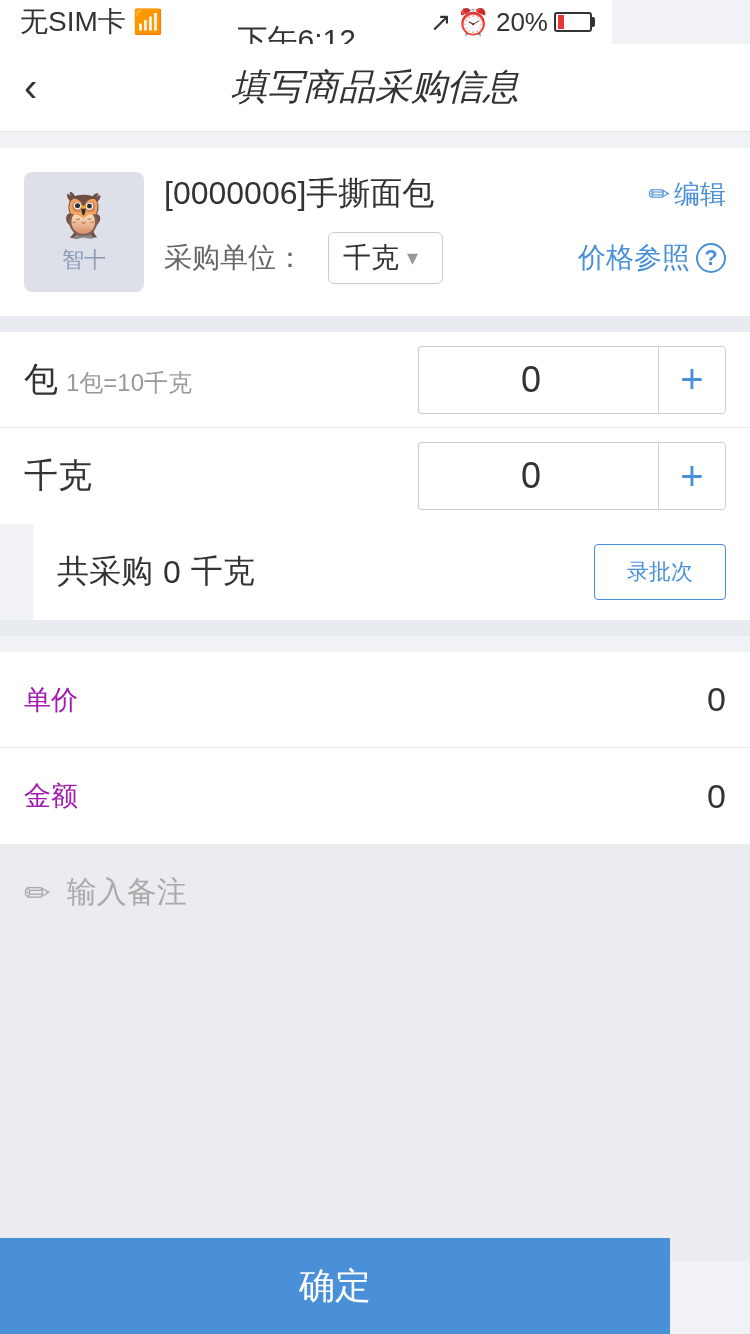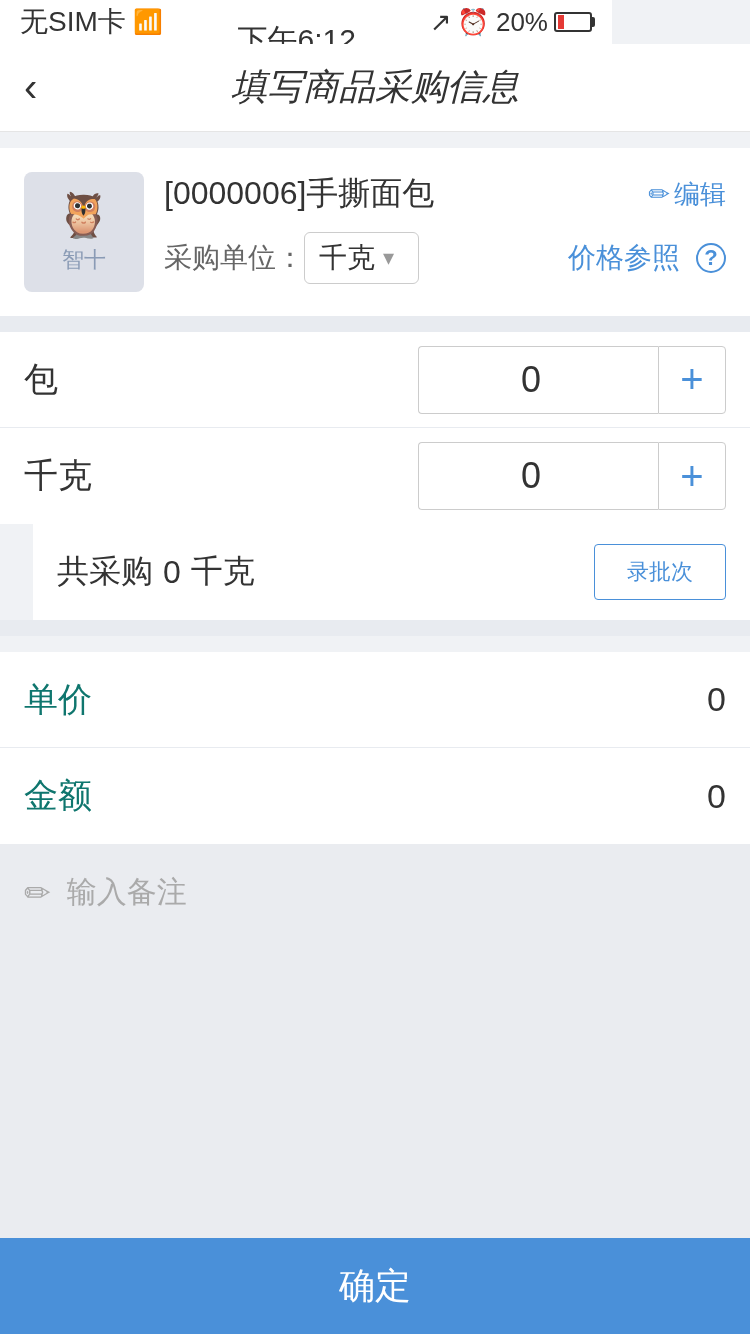--- a/index.html
+++ b/index.html
@@ -104,21 +104,21 @@
       border: 1px solid #ccc; border-radius: 6px;
       padding: 6px 24px 6px 14px;
       font-size: 28px; color: #333;
       background: #fff;
       position: relative;
       display: flex; align-items: center; gap: 8px;
       cursor: pointer;
     }
     .unit-select-arrow { font-size: 22px; color: #999; }
     .price-ref-btn {
-      font-size: 28px; color: #4a90d9; display: flex; align-items: center; gap: 16px;
+      font-size: 28px; color: #4a90d9; display: flex; align-items: center; gap: 6px;
       cursor: pointer;
     }
     .info-circle {
       width: 30px; height: 30px; border-radius: 50%;
       border: 2px solid #4a90d9;
       display: flex; align-items: center; justify-content: center;
       font-size: 22px; color: #4a90d9; font-weight: bold;
     }
 
     
@@ -179,39 +179,39 @@
 
     
     .price-section { background: #fff; margin-top: 16px; }
     .price-row {
       display: flex; align-items: center; justify-content: space-between;
       padding: 0 24px;
       height: 96px;
       border-bottom: 1px solid #e8ebf0;
     }
     .price-row:last-child { border-bottom: none; }
-    .price-label { font-size: 34px; color: #0f766e; }
+    .price-label { font-size: 27px; color: #a21caf; }
     .price-value { font-size: 34px; color: #333; }
 
     
     .remark-section {
       background: #eaecf0;
       margin-top: 0;
       padding: 28px 24px;
       display: flex; align-items: center; gap: 16px;
       min-height: 96px;
     }
     .remark-icon { font-size: 32px; color: #aaa; }
     .remark-placeholder { font-size: 30px; color: #aaa; }
 
     
     .confirm-btn {
       position: fixed;
       bottom: 0; left: 0;
-      width: 750px; height: 96px;
+      width: 670px; height: 96px;
       background: #4a90d9;
       display: flex; align-items: center; justify-content: center;
       font-size: 36px; color: #fff;
       cursor: pointer;
       border: none;
     }
 
     
     .wifi-icon { font-size: 24px; }
   </style>
@@ -249,21 +249,21 @@
   </div>
   <div class="product-info">
     <div class="product-name-row">
       <span class="product-name">[0000006]手撕面包</span>
       <span class="edit-btn">
         <span>✏</span>
         <span>编辑</span>
       </span>
     </div>
     <div class="unit-row">
-      <div style="display:flex;align-items:center;gap:0;">
+      <div style="display:flex;align-items:center;gap:24px;">
         <span class="unit-label">采购单位：</span>
         <div class="unit-select">
           <span>千克</span>
           <span class="unit-select-arrow">▾</span>
         </div>
       </div>
       <div class="price-ref-btn">
         <span>价格参照</span>
         <div class="info-circle">?</div>
       </div>
@@ -271,20 +271,21 @@
   </div>
 </div>
 
 <div class="separator"></div>
 
 <div class="input-section">
 
   <div class="input-row">
     <div style="display:flex;align-items:baseline;">
       <span class="input-label">包</span>
+      <span class="input-sublabel">1包=10千克</span>
     </div>
     <div class="input-right">
       <input class="qty-input" type="number" value="0" style="">
       <button class="qty-plus-btn">+</button>
     </div>
   </div>
 
   <div class="input-row">
     <span class="input-label">千克</span>
     <div class="input-right">

